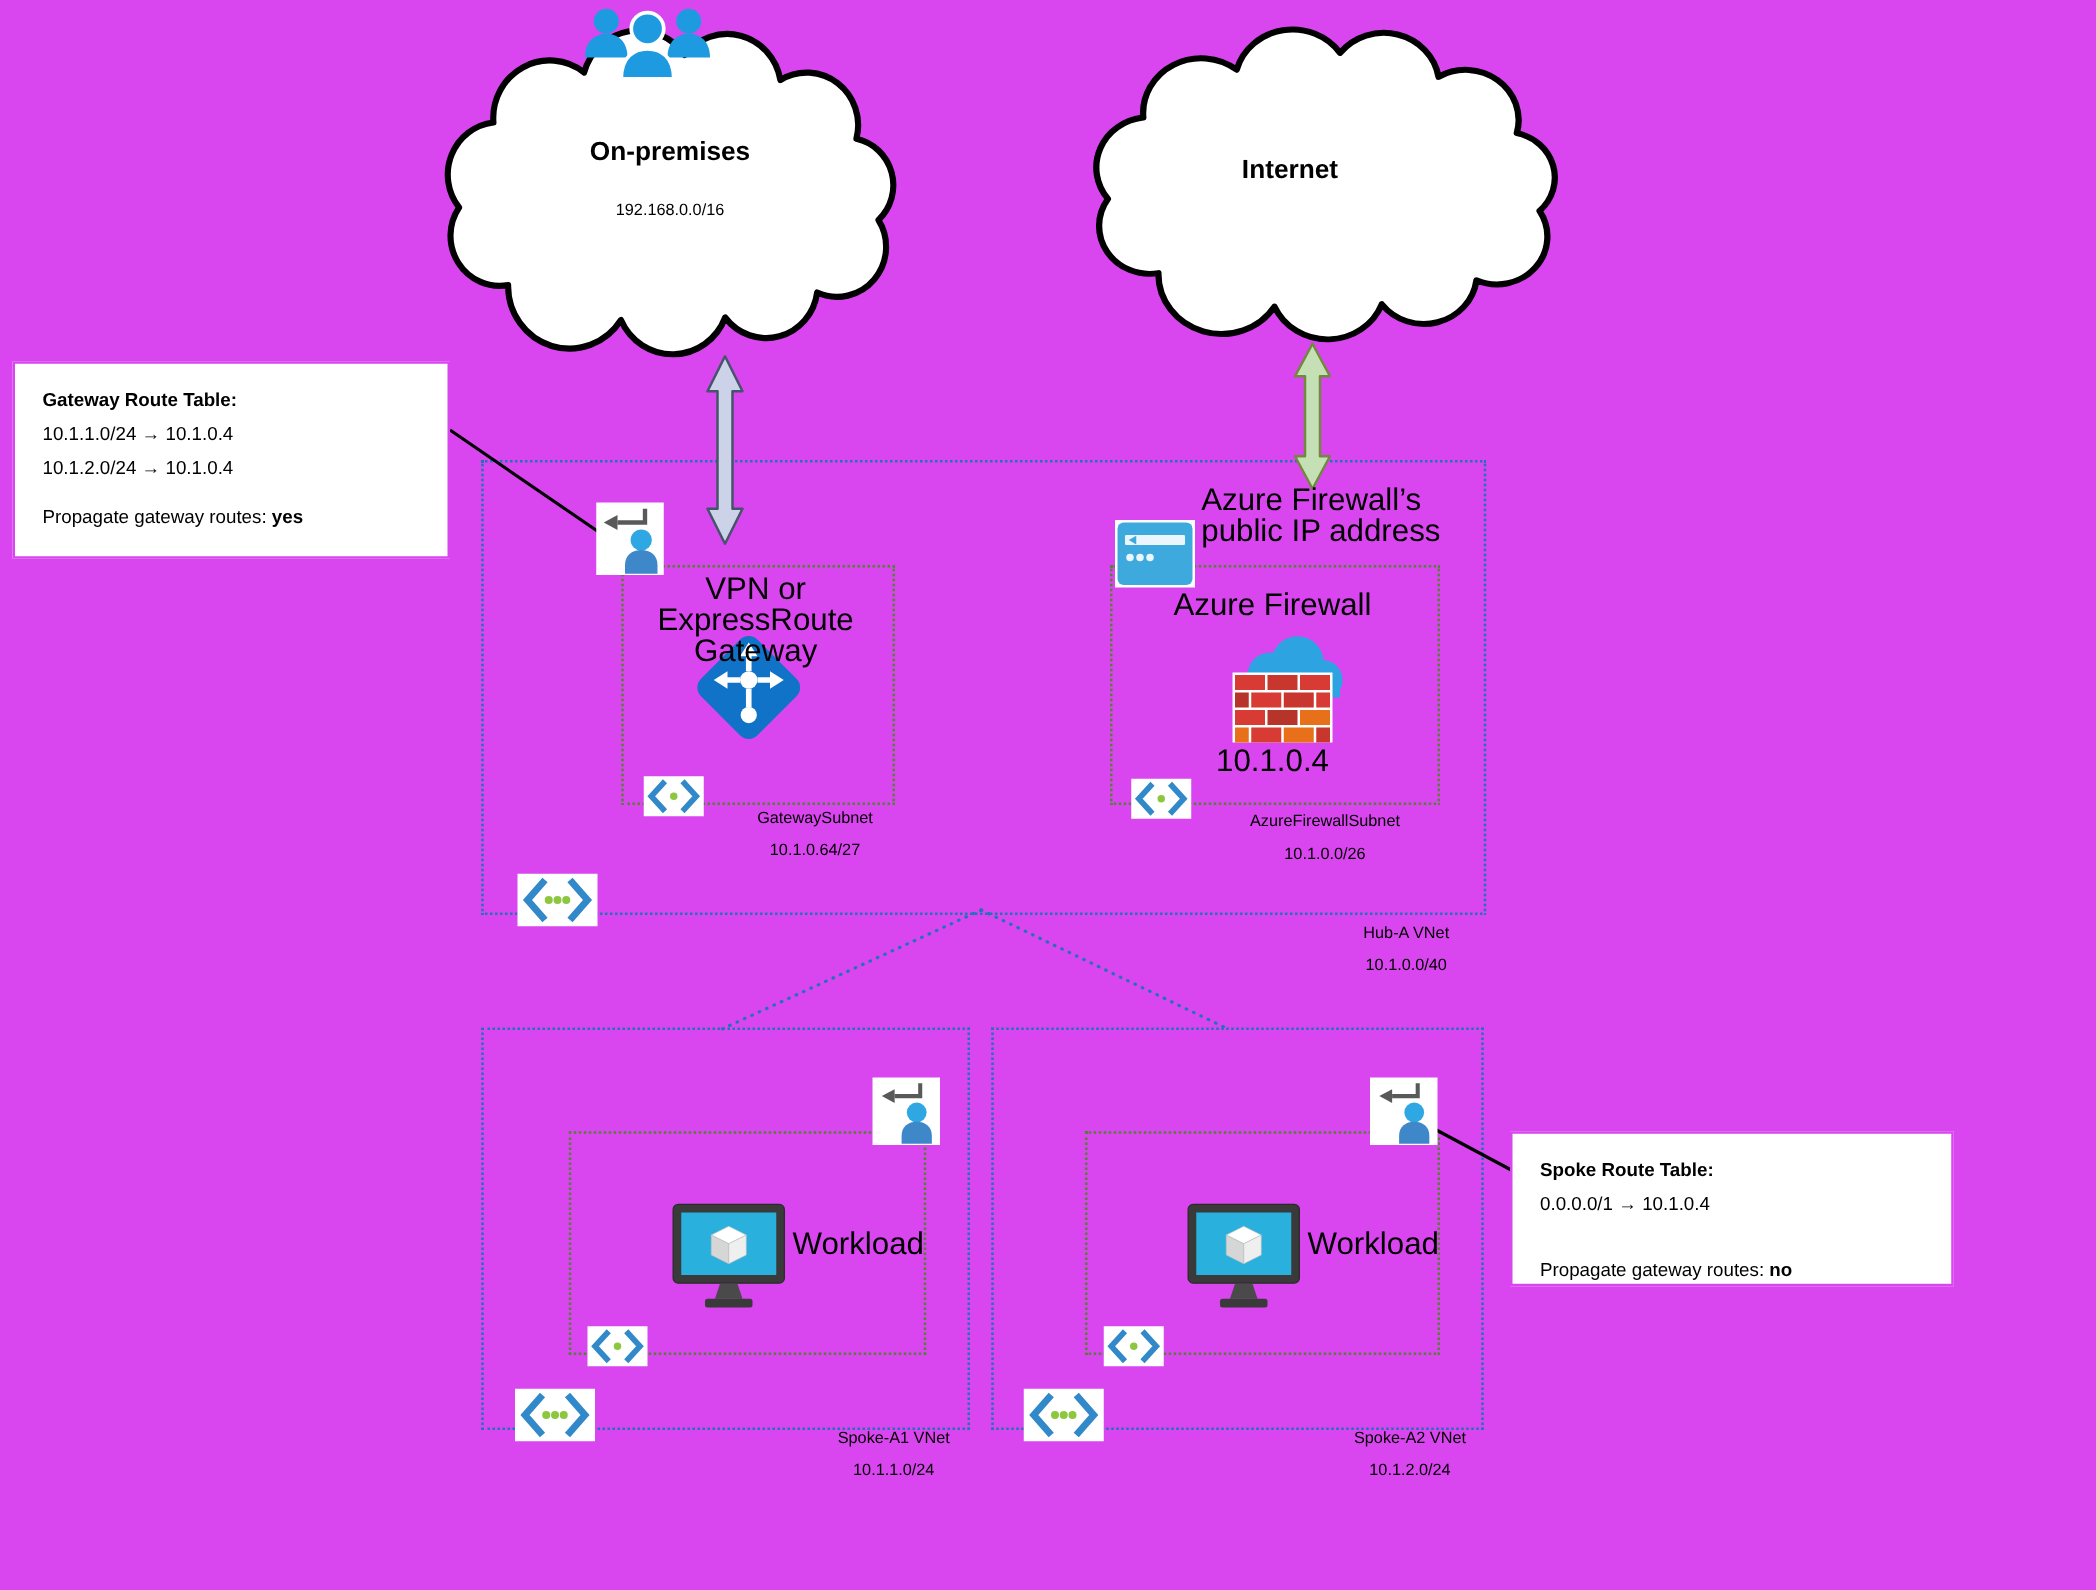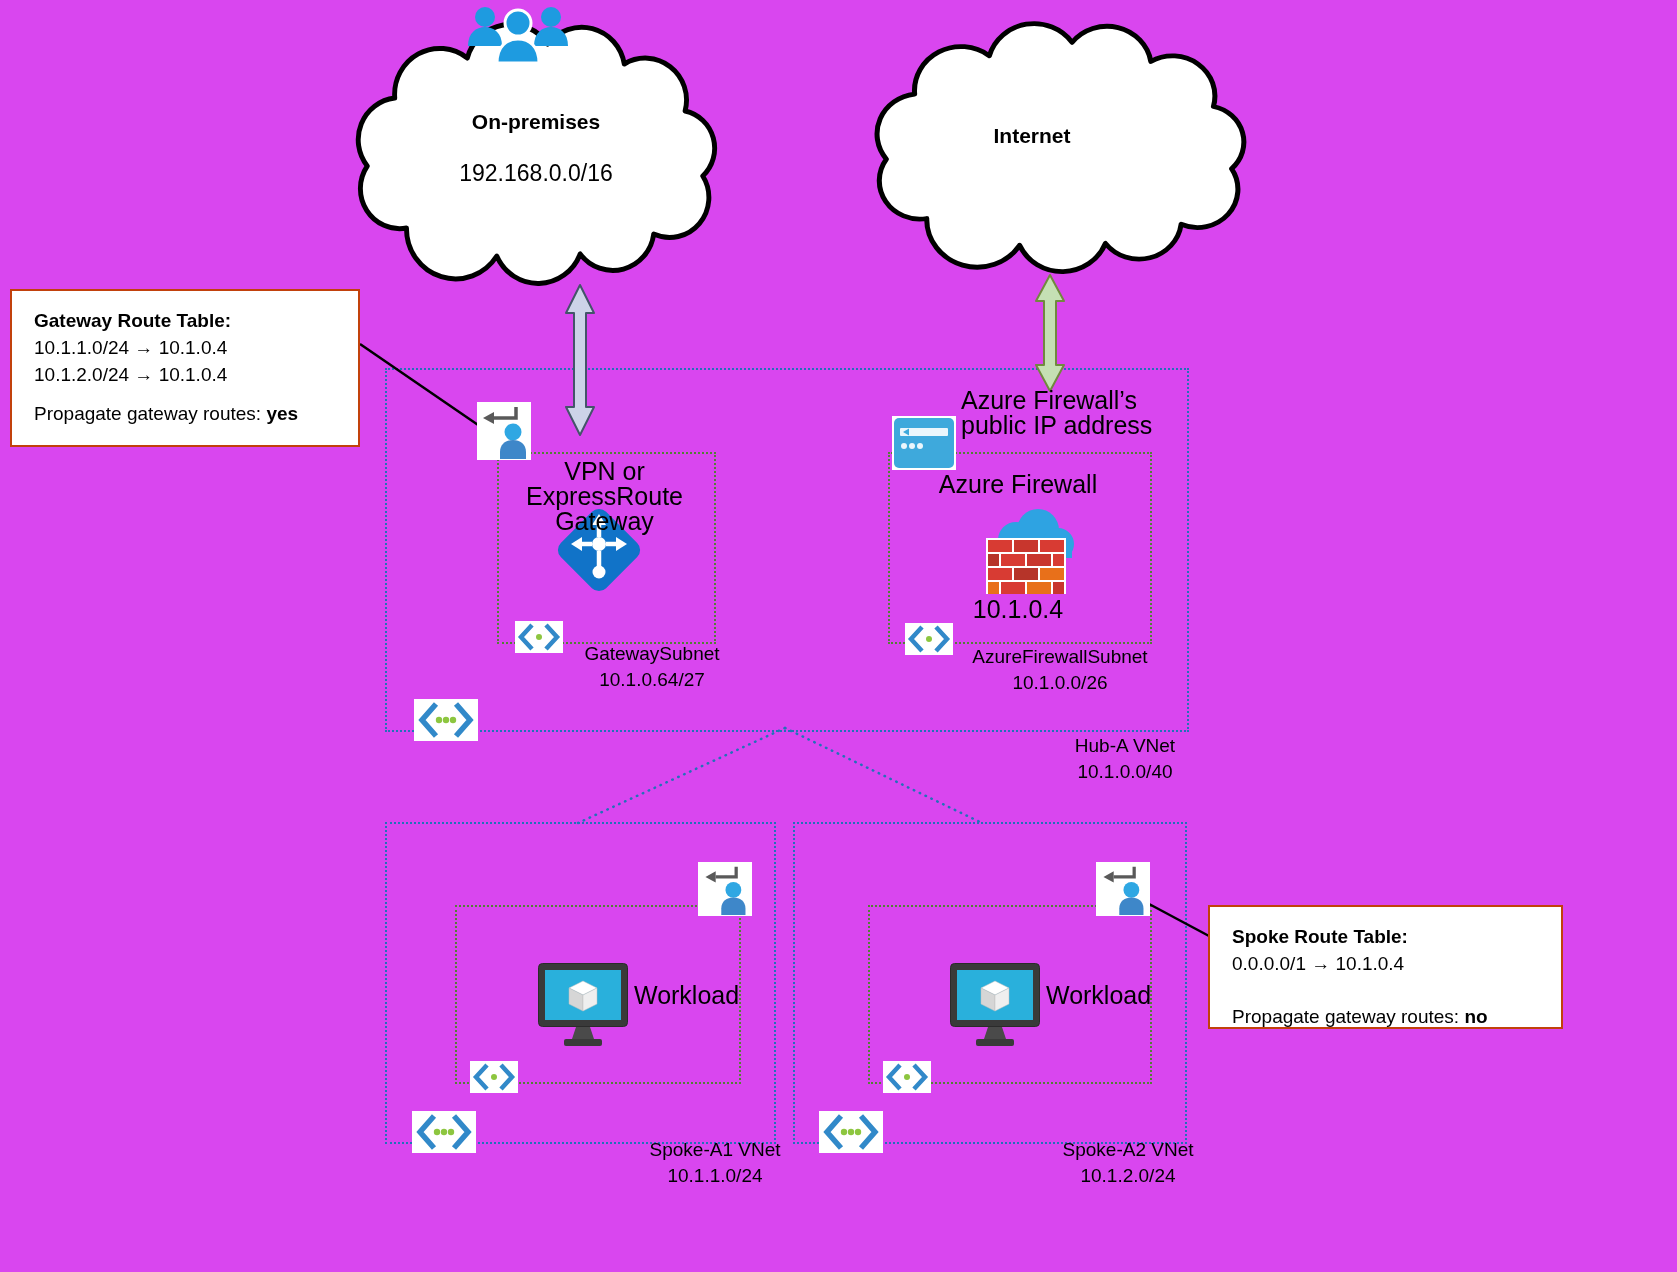--- a/index.html
+++ b/index.html
@@ -5,26 +5,26 @@
   html,body{margin:0;padding:0;background:#fff;}
   .canvas{position:relative;width:1677px;height:1272px;background:#d946ef;overflow:hidden;
           font-family:"Liberation Sans",sans-serif;color:#000;}
   .abs{position:absolute;}
   .box{position:absolute;border:2px dotted #2272B9;background:transparent;}
   .subnet{position:absolute;border:2px dotted #538135;background:transparent;}
   .overlay{position:absolute;left:0;top:0;pointer-events:none;}
   .dotline{stroke:#2272B9;stroke-width:2.5;stroke-dasharray:0.5 6;stroke-linecap:round;fill:none;}
   .solidline{stroke:#000;stroke-width:2.5;fill:none;}
   .cloud-title{position:absolute;font-weight:bold;font-size:21px;text-align:center;}
-  .cloud-sub{position:absolute;font-size:23px;text-align:center;}
+  .cloud-sub{position:absolute;font-size:13px;text-align:center;}
   .lbl{position:absolute;font-size:25px;line-height:25px;}
   .ctr{text-align:center;}
-  .label2{position:absolute;text-align:center;font-size:19px;line-height:26px;}
-  .callout{position:absolute;border:2px solid #c2410c;background:#fff;box-sizing:border-box;
-           padding:16px 14px 0 22px;font-size:19px;line-height:27px;z-index:6;}
+  .label2{position:absolute;text-align:center;font-size:13px;line-height:26px;}
+  .callout{position:absolute;border:2px solid #d946ef;background:#fff;box-sizing:border-box;
+           padding:16px 14px 0 22px;font-size:15px;line-height:27px;z-index:6;}
   .co-title{font-weight:bold;}
   .co-prop{margin-top:12px;}
   .co-prop2{margin-top:26px;}
   .b{font-weight:bold;}
   .whitebg{background:#fff;}
 </style>
 </head>
 <body>
 
 <div class="canvas">

